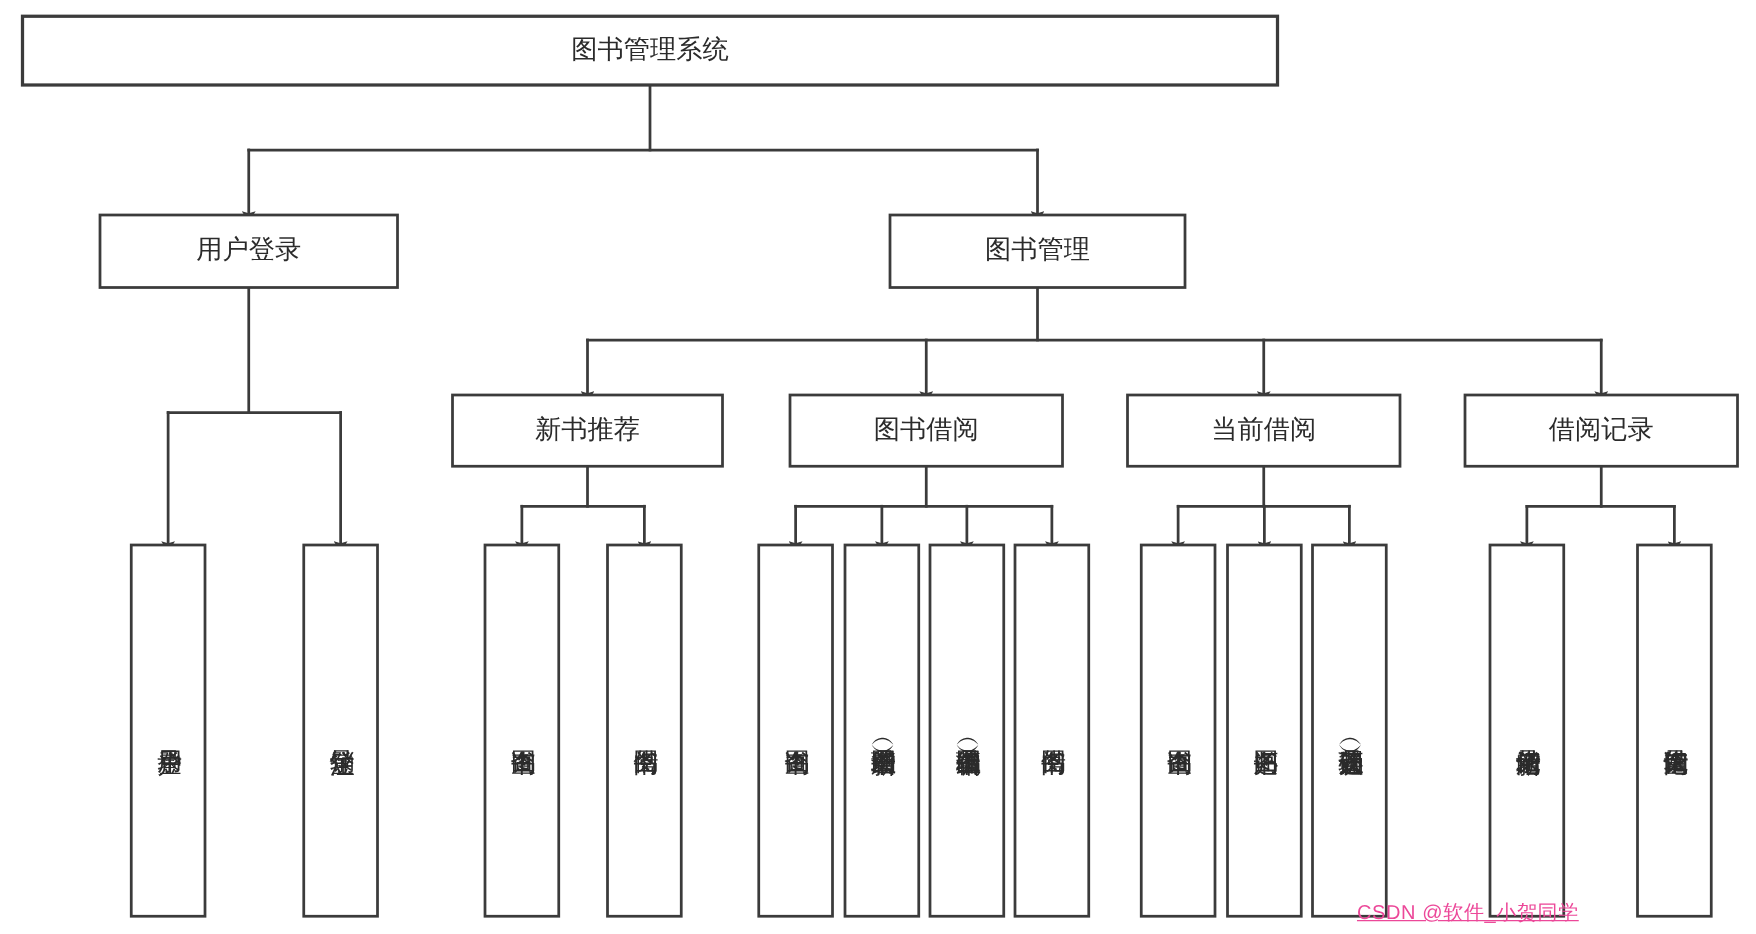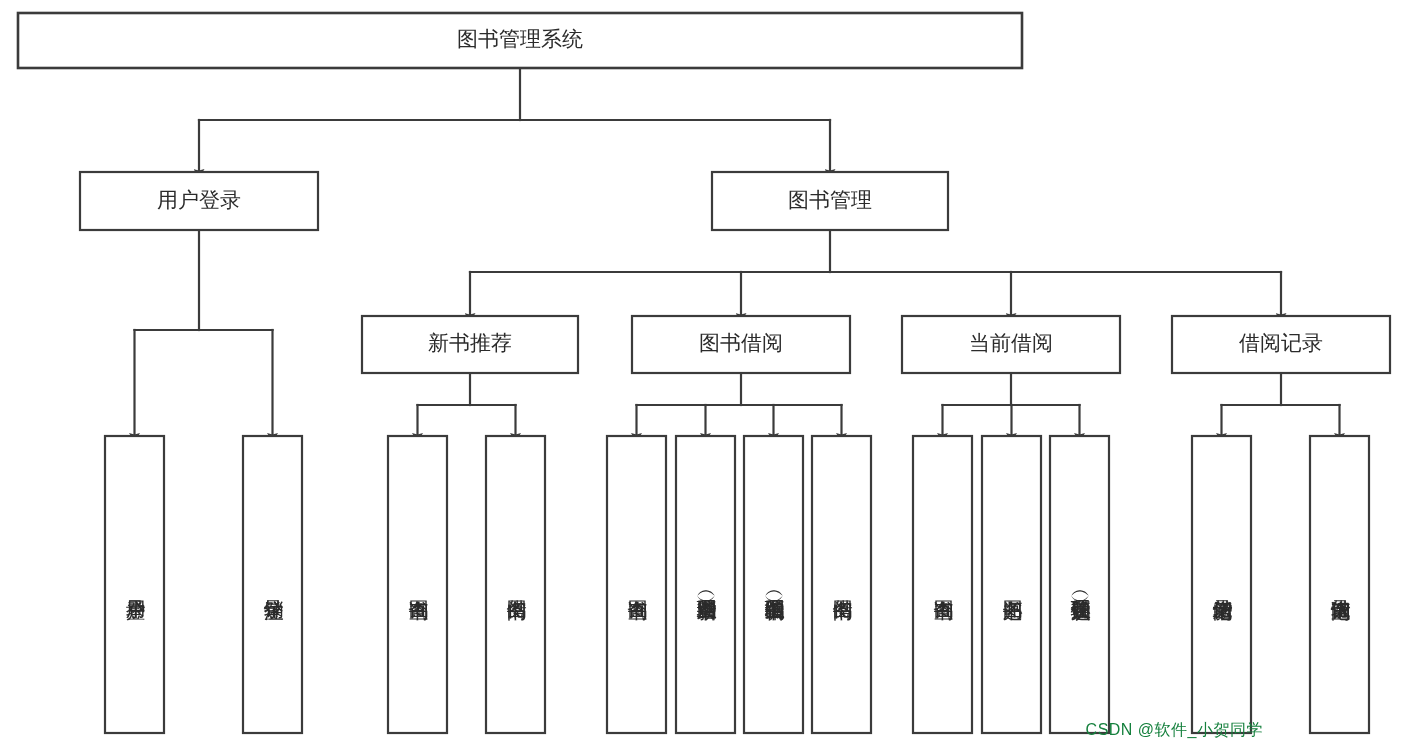--- a/index.html
+++ b/index.html
@@ -50,24 +50,25 @@
   }
   .node-text.leaf {
     font-size: 20px;
   }
   .watermark {
     position: absolute;
     right: 10px;
     bottom: 6px;
     font-family: "Liberation Sans", "DejaVu Sans", sans-serif;
     font-size: 16px;
-    color: #15803d;
+    color: #ec4899;
     letter-spacing: 0.5px;
     white-space: nowrap;
     pointer-events: none;
+    text-decoration: underline;
   }
 </style>
 </head>
 <body>
 
 <div id="diagram-root">
 
   <svg id="tree-svg" viewBox="0 0 1405 747">
     <defs>
       <marker id="arrow-head" markerWidth="9" markerHeight="11" refX="1" refY="5.5" orient="auto" markerUnits="userSpaceOnUse">

